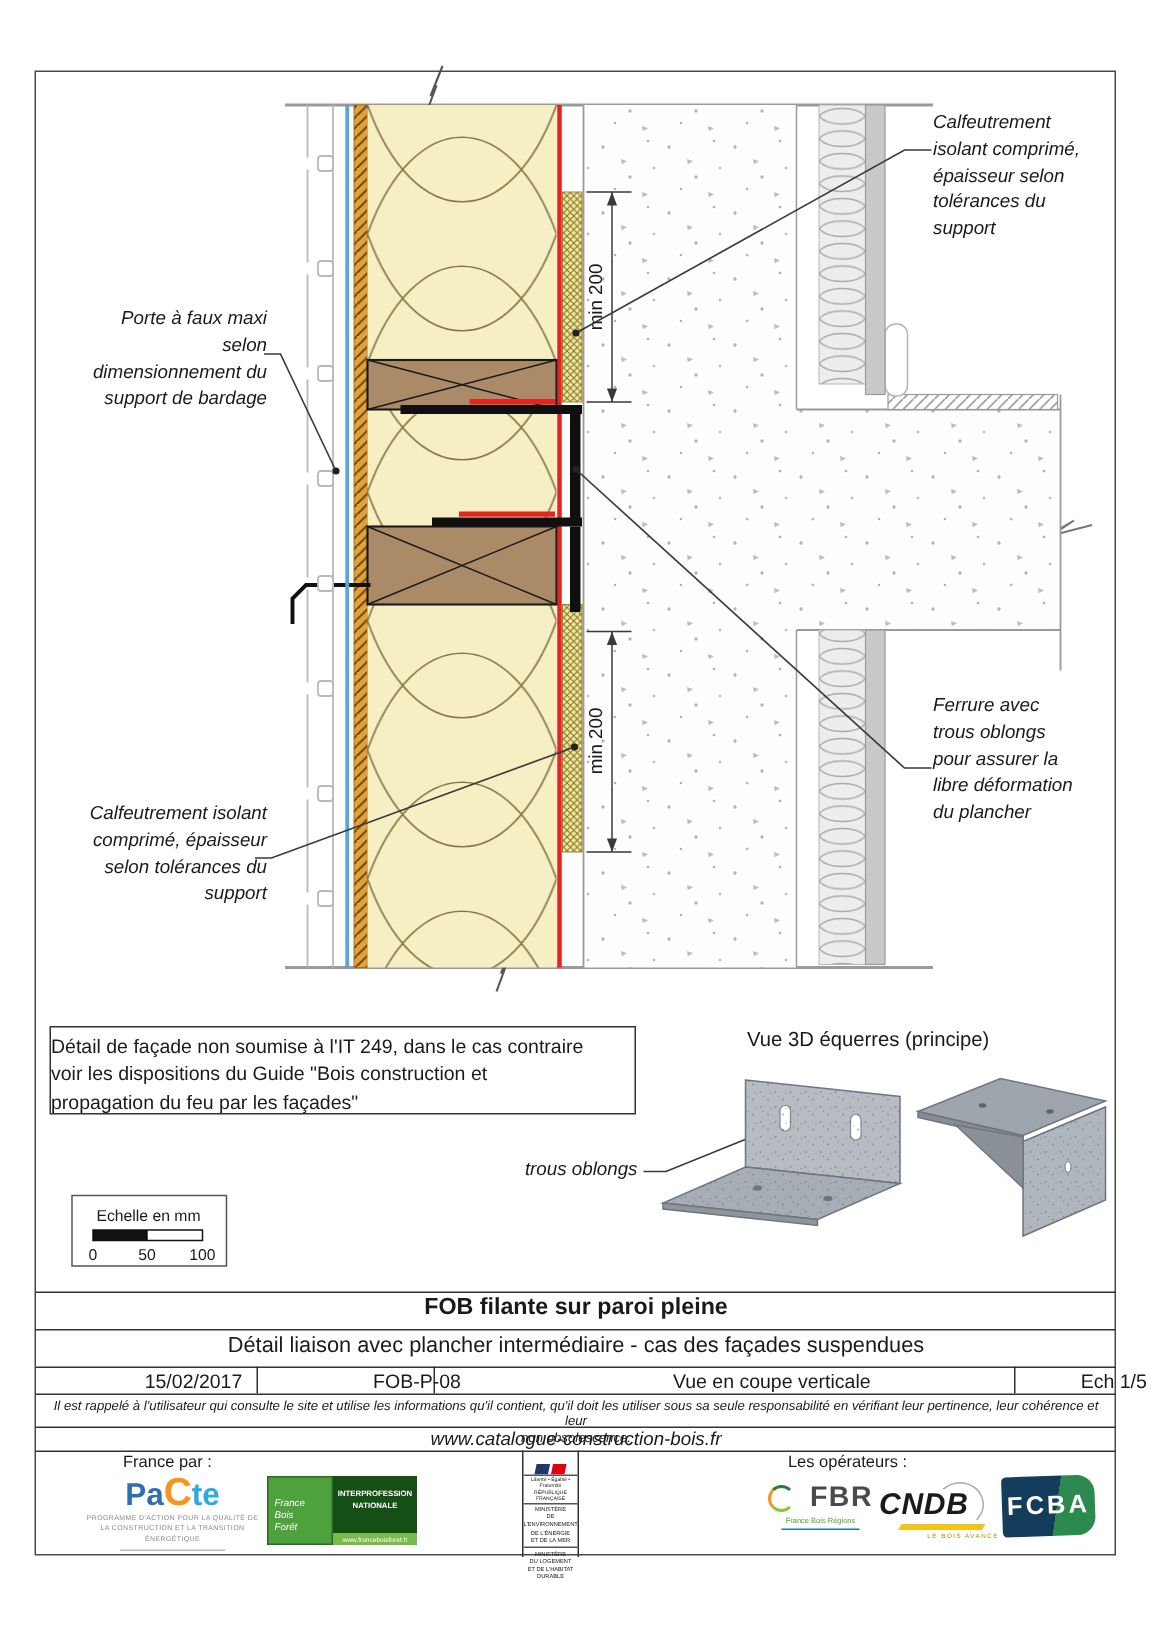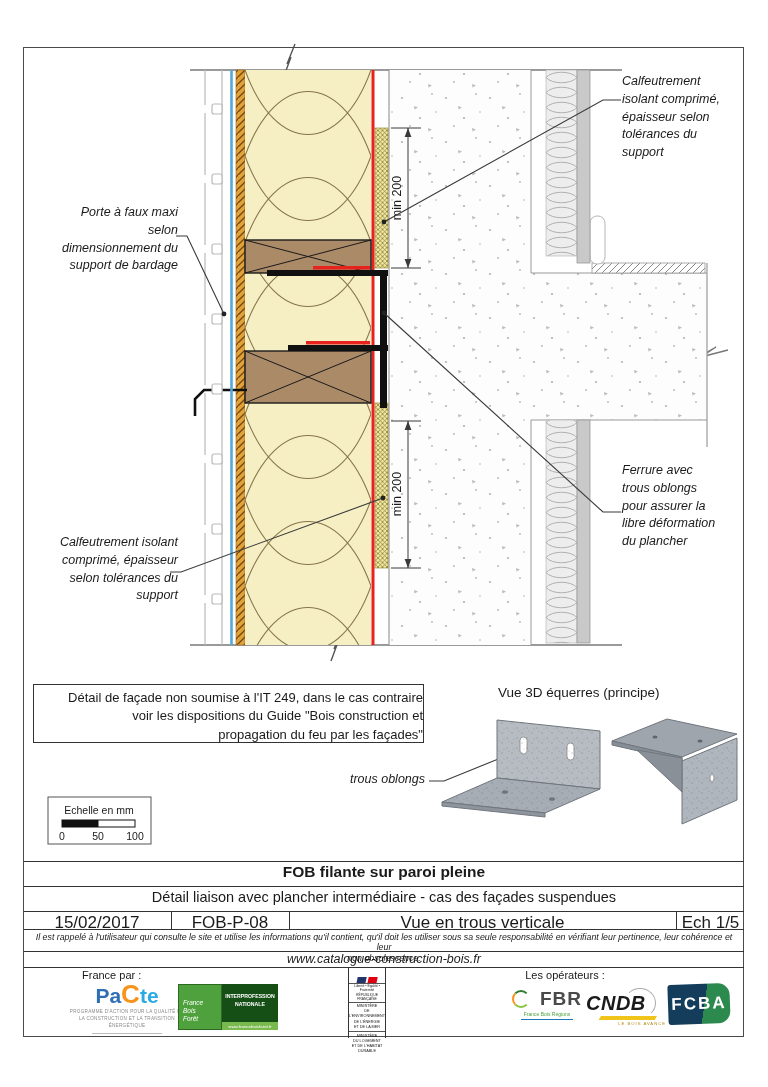--- a/index.html
+++ b/index.html
@@ -4,34 +4,34 @@
 <style>
   html,body{margin:0;padding:0;background:#fff;}
   body{font-family:"Liberation Sans",sans-serif;color:#1a1a1a;}
   .page{position:relative;width:768px;height:1087px;background:#fff;overflow:hidden;}
   svg{position:absolute;left:0;top:0;}
   svg text{font-family:"Liberation Sans",sans-serif;}
   .frame{position:absolute;left:23px;top:47px;width:719px;height:988px;border:1.6px solid #4a4a4a;}
   .lbl{position:absolute;font-size:12.5px;line-height:1.42;white-space:pre-line;font-style:italic;}
   .r{text-align:right;}
   .notebox{position:absolute;left:33px;top:684px;width:389px;height:53px;border:1.2px solid #333;
-    text-align:right;font-size:13px;line-height:1.42;white-space:pre-line;padding-top:4px;}
+    text-align:left;font-size:13px;line-height:1.42;white-space:pre-line;padding-top:4px;}
   .v3dtitle{position:absolute;left:498px;top:685px;width:195px;font-size:13.5px;}
   .hline{position:absolute;left:24px;width:720px;border-top:1.2px solid #333;height:0;}
   .vline{position:absolute;border-left:1.1px solid #333;width:0;}
   .tbrow{position:absolute;text-align:center;}
   .tb-title{left:23px;top:863px;width:722px;font-size:15.5px;font-weight:bold;}
   .tb-sub{left:23px;top:889px;width:722px;font-size:14.5px;}
-  .tb-cell{top:913px;font-size:17px;}
+  .tb-cell{top:913px;font-size:13px;padding-left:32px;}
   .tb-disc{left:30px;top:931.5px;width:708px;font-style:italic;font-size:8.8px;line-height:1.25;}
   .tb-url{left:23px;top:951.5px;width:722px;font-style:italic;font-size:12.5px;}
   .f-label{position:absolute;font-size:11px;}
   .pre{white-space:pre-line;}
   
-  .pacte{position:absolute;left:62px;top:981px;width:130px;text-align:center;}
+  .pacte{position:absolute;left:50px;top:981px;width:130px;text-align:center;}
   .pacte .w{font-weight:bold;line-height:1;}
   .pacte .pa{font-size:21px;color:#2f6db5;}
   .pacte .c{font-size:26px;color:#f7941d;}
   .pacte .t{font-size:21px;color:#29abe2;}
   .pacte .tag{margin-top:2px;font-size:4.6px;letter-spacing:.3px;color:#8a8a8a;line-height:1.5;}
   .pacte .ul{margin:3px auto 0;width:70px;border-top:1px solid #bbb;}
   
   .fbf{position:absolute;left:178px;top:984px;display:flex;height:46px;}
   .fbf .sq{width:44px;height:46px;background:#4ea13c;border:1.5px solid #2e6b22;box-sizing:border-box;
      color:#fff;font-style:italic;font-size:6.5px;line-height:1.25;padding:14px 0 0 4px;}
@@ -286,22 +286,22 @@
   <div class="hline" style="top:951px;"></div>
   <div class="hline" style="top:967px;"></div>
 
   <div class="tbrow tb-title">FOB filante sur paroi pleine</div>
   <div class="tbrow tb-sub">Détail liaison avec plancher intermédiaire - cas des façades suspendues</div>
 
   <div class="vline" style="left:171px;top:911px;height:18px;"></div>
   <div class="vline" style="left:289px;top:911px;height:18px;"></div>
   <div class="vline" style="left:676px;top:911px;height:18px;"></div>
   <div class="tbrow tb-cell" style="left:23px;width:148px;">15/02/2017</div>
-  <div class="tbrow tb-cell" style="left:171px;width:118px;">FOB-P-08</div>
-  <div class="tbrow tb-cell" style="left:289px;width:387px;">Vue en trous verticale</div>
+  <div class="tbrow tb-cell" style="left:187px;width:118px;">FOB-P-08</div>
+  <div class="tbrow tb-cell" style="left:289px;width:387px;">Vue en coupe verticale</div>
   <div class="tbrow tb-cell" style="left:676px;width:69px;">Ech 1/5</div>
 
   <div class="tbrow tb-disc pre">Il est rappelé à l'utilisateur qui consulte le site et utilise les informations qu'il contient, qu'il doit les utiliser sous sa seule responsabilité en vérifiant leur pertinence, leur cohérence et leur
 non obsolescence.</div>
   <div class="tbrow tb-url">www.catalogue-construction-bois.fr</div>
 
   <div class="vline" style="left:385px;top:967px;height:71px;"></div>
   <div class="f-label" style="left:82px;top:969px;">France par :</div>
   <div class="f-label" style="left:495px;top:969px;width:140px;text-align:center;">Les opérateurs :</div>
 

